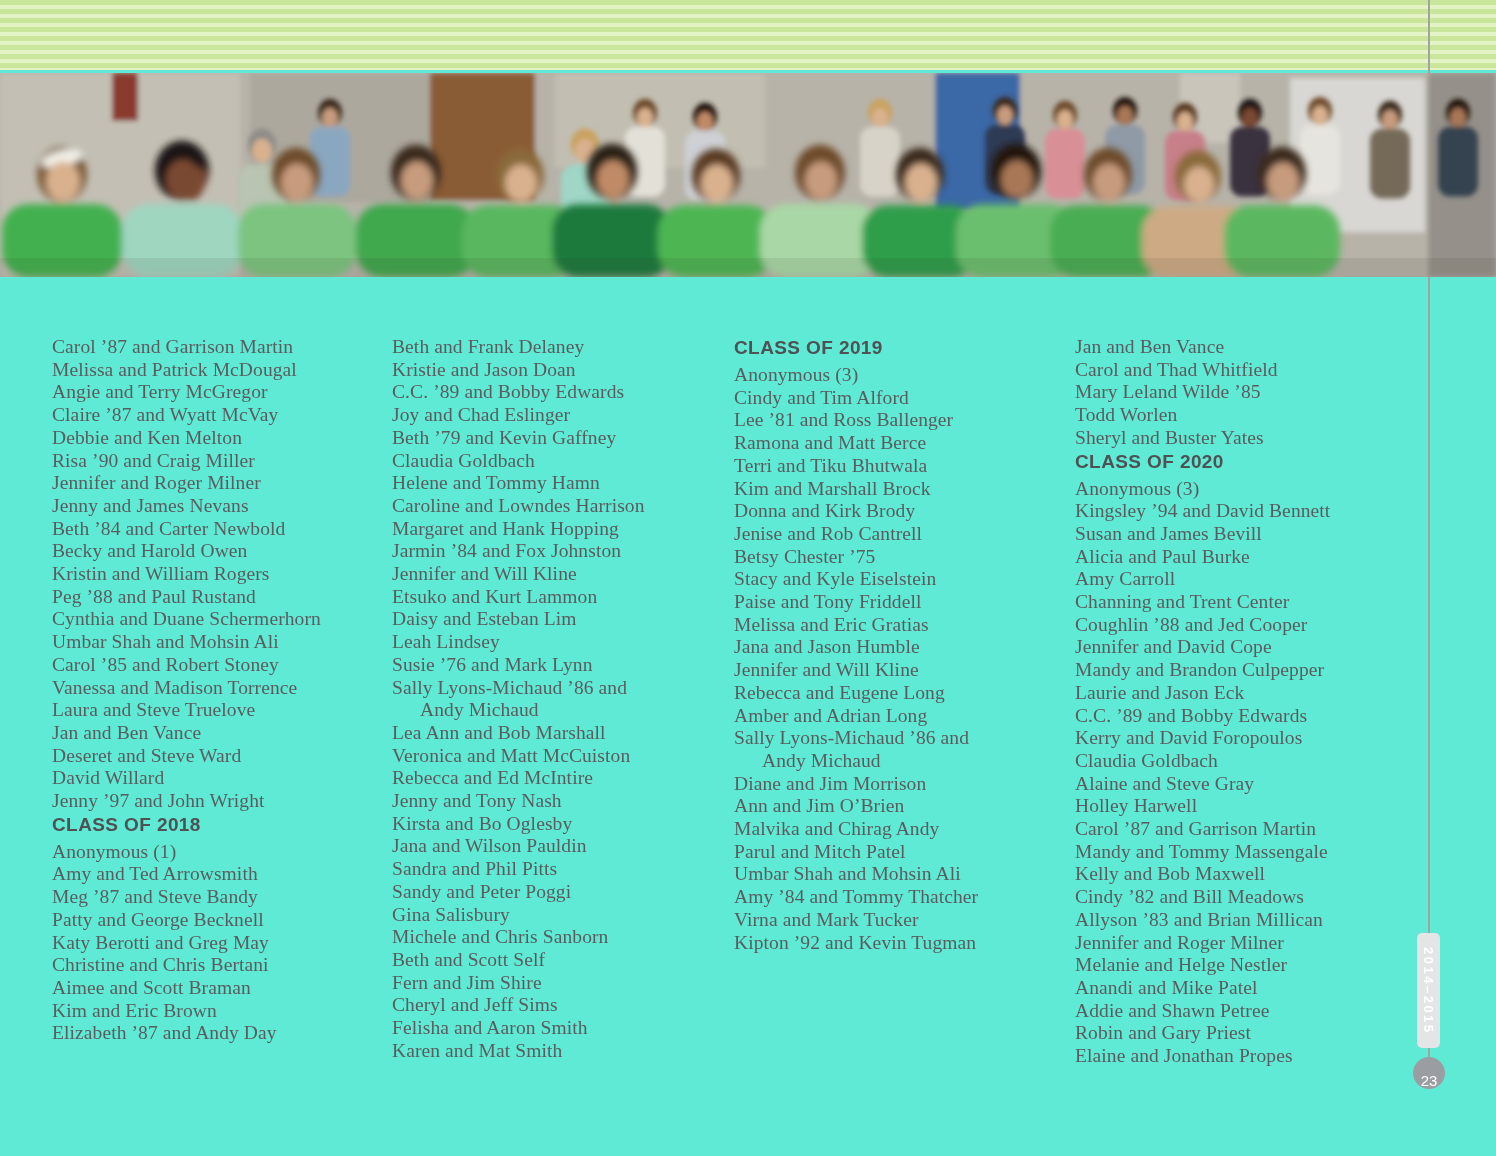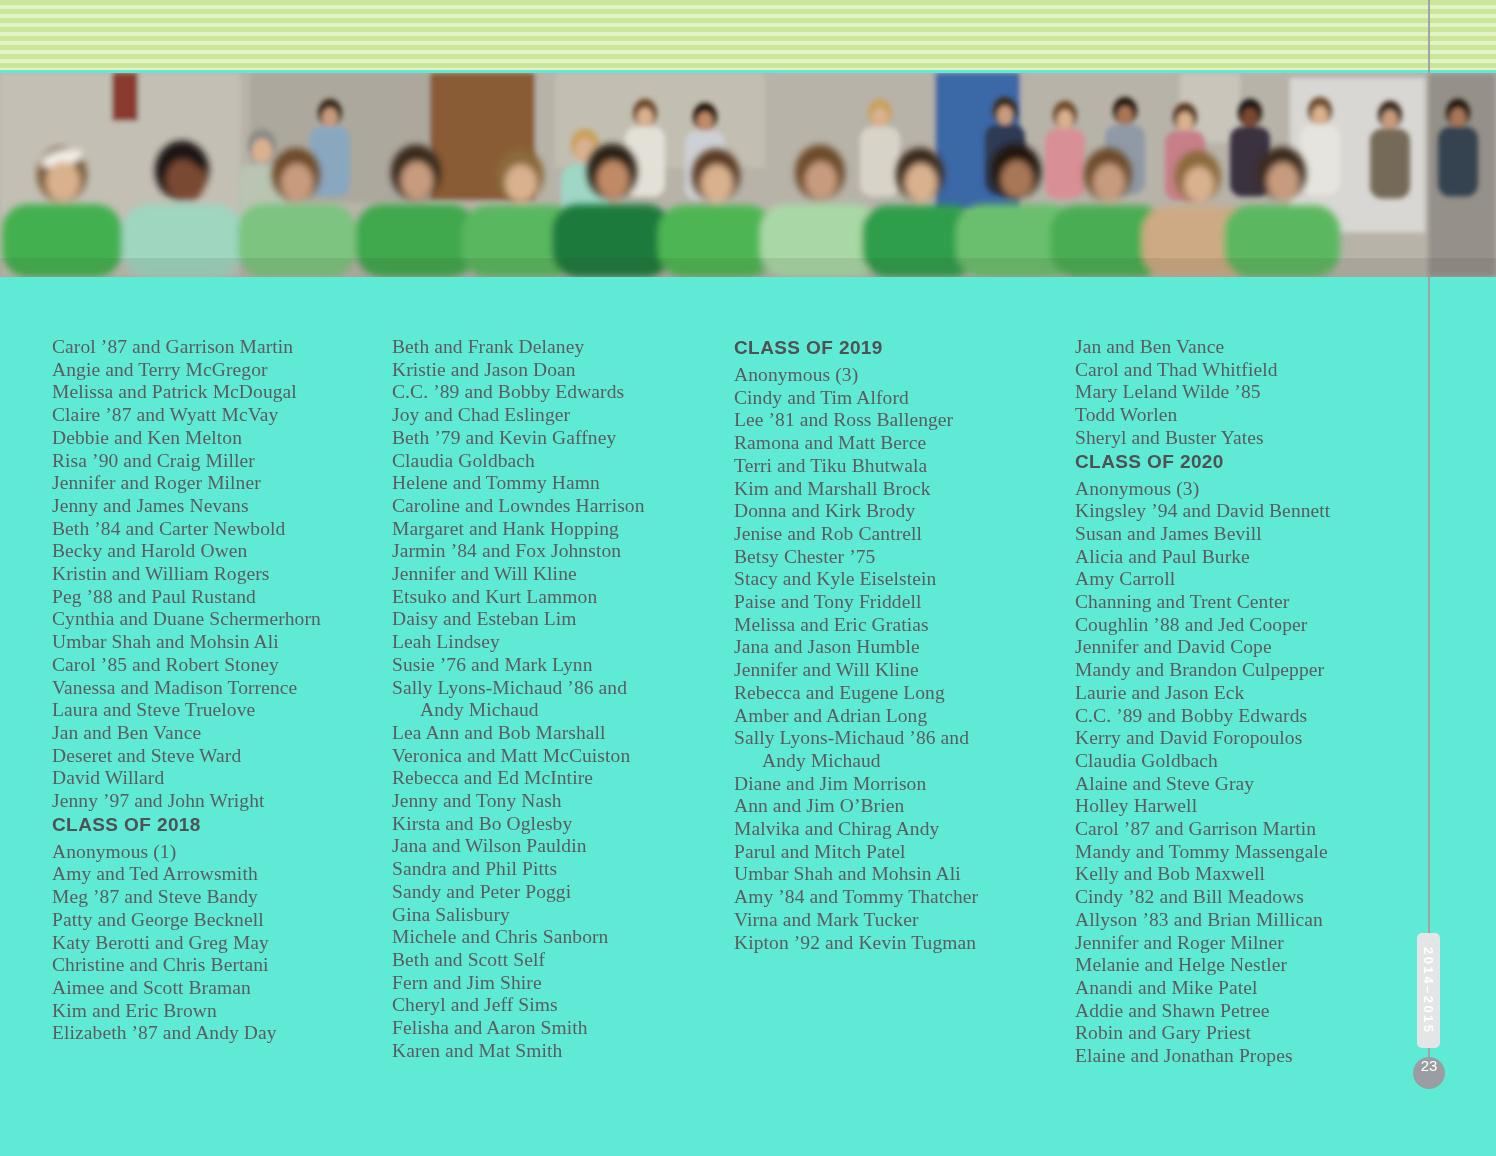--- a/index.html
+++ b/index.html
@@ -32,21 +32,21 @@
   .section:first-child .heading { margin-top:0; }
 
   .year-tab { position:absolute; left:1417px; top:933px; width:23px; height:115px;
               background:#e4e5e7; border-radius:5px; z-index:3;
               display:flex; align-items:center; justify-content:center; }
   .year-tab span { writing-mode:vertical-rl; font-family:"Liberation Sans",sans-serif;
                    font-weight:bold; font-size:13px; letter-spacing:2.5px; color:#ffffff; }
 
   .page-circle { position:absolute; left:1413px; top:1057px; width:32px; height:32px;
                  border-radius:50%; background:#9a9ea3; z-index:3;
-                 display:flex; align-items:flex-start; justify-content:center; }
+                 display:flex; align-items:flex-end; justify-content:center; }
   .page-circle span { font-family:"Liberation Sans",sans-serif; font-size:15px;
                       color:#ffffff; }
 </style>
 </head>
 <body>
 
 <div class="page">
 
   <div class="stripes"></div>
 
@@ -219,22 +219,22 @@
           </g>
       </g>
       <rect x="0" y="186" width="1496" height="19" fill="rgba(60,50,40,0.10)"></rect>
     </svg>
   </div>
 
   <div class="cols">
     <div class="col col1">
         <div class="section">
           <div class="name-line">Carol ’87 and Garrison Martin</div>
+          <div class="name-line">Melissa and Patrick McDougal</div>
           <div class="name-line">Angie and Terry McGregor</div>
-          <div class="name-line">Melissa and Patrick McDougal</div>
           <div class="name-line">Claire ’87 and Wyatt McVay</div>
           <div class="name-line">Debbie and Ken Melton</div>
           <div class="name-line">Risa ’90 and Craig Miller</div>
           <div class="name-line">Jennifer and Roger Milner</div>
           <div class="name-line">Jenny and James Nevans</div>
           <div class="name-line">Beth ’84 and Carter Newbold</div>
           <div class="name-line">Becky and Harold Owen</div>
           <div class="name-line">Kristin and William Rogers</div>
           <div class="name-line">Peg ’88 and Paul Rustand</div>
           <div class="name-line">Cynthia and Duane Schermerhorn</div>

